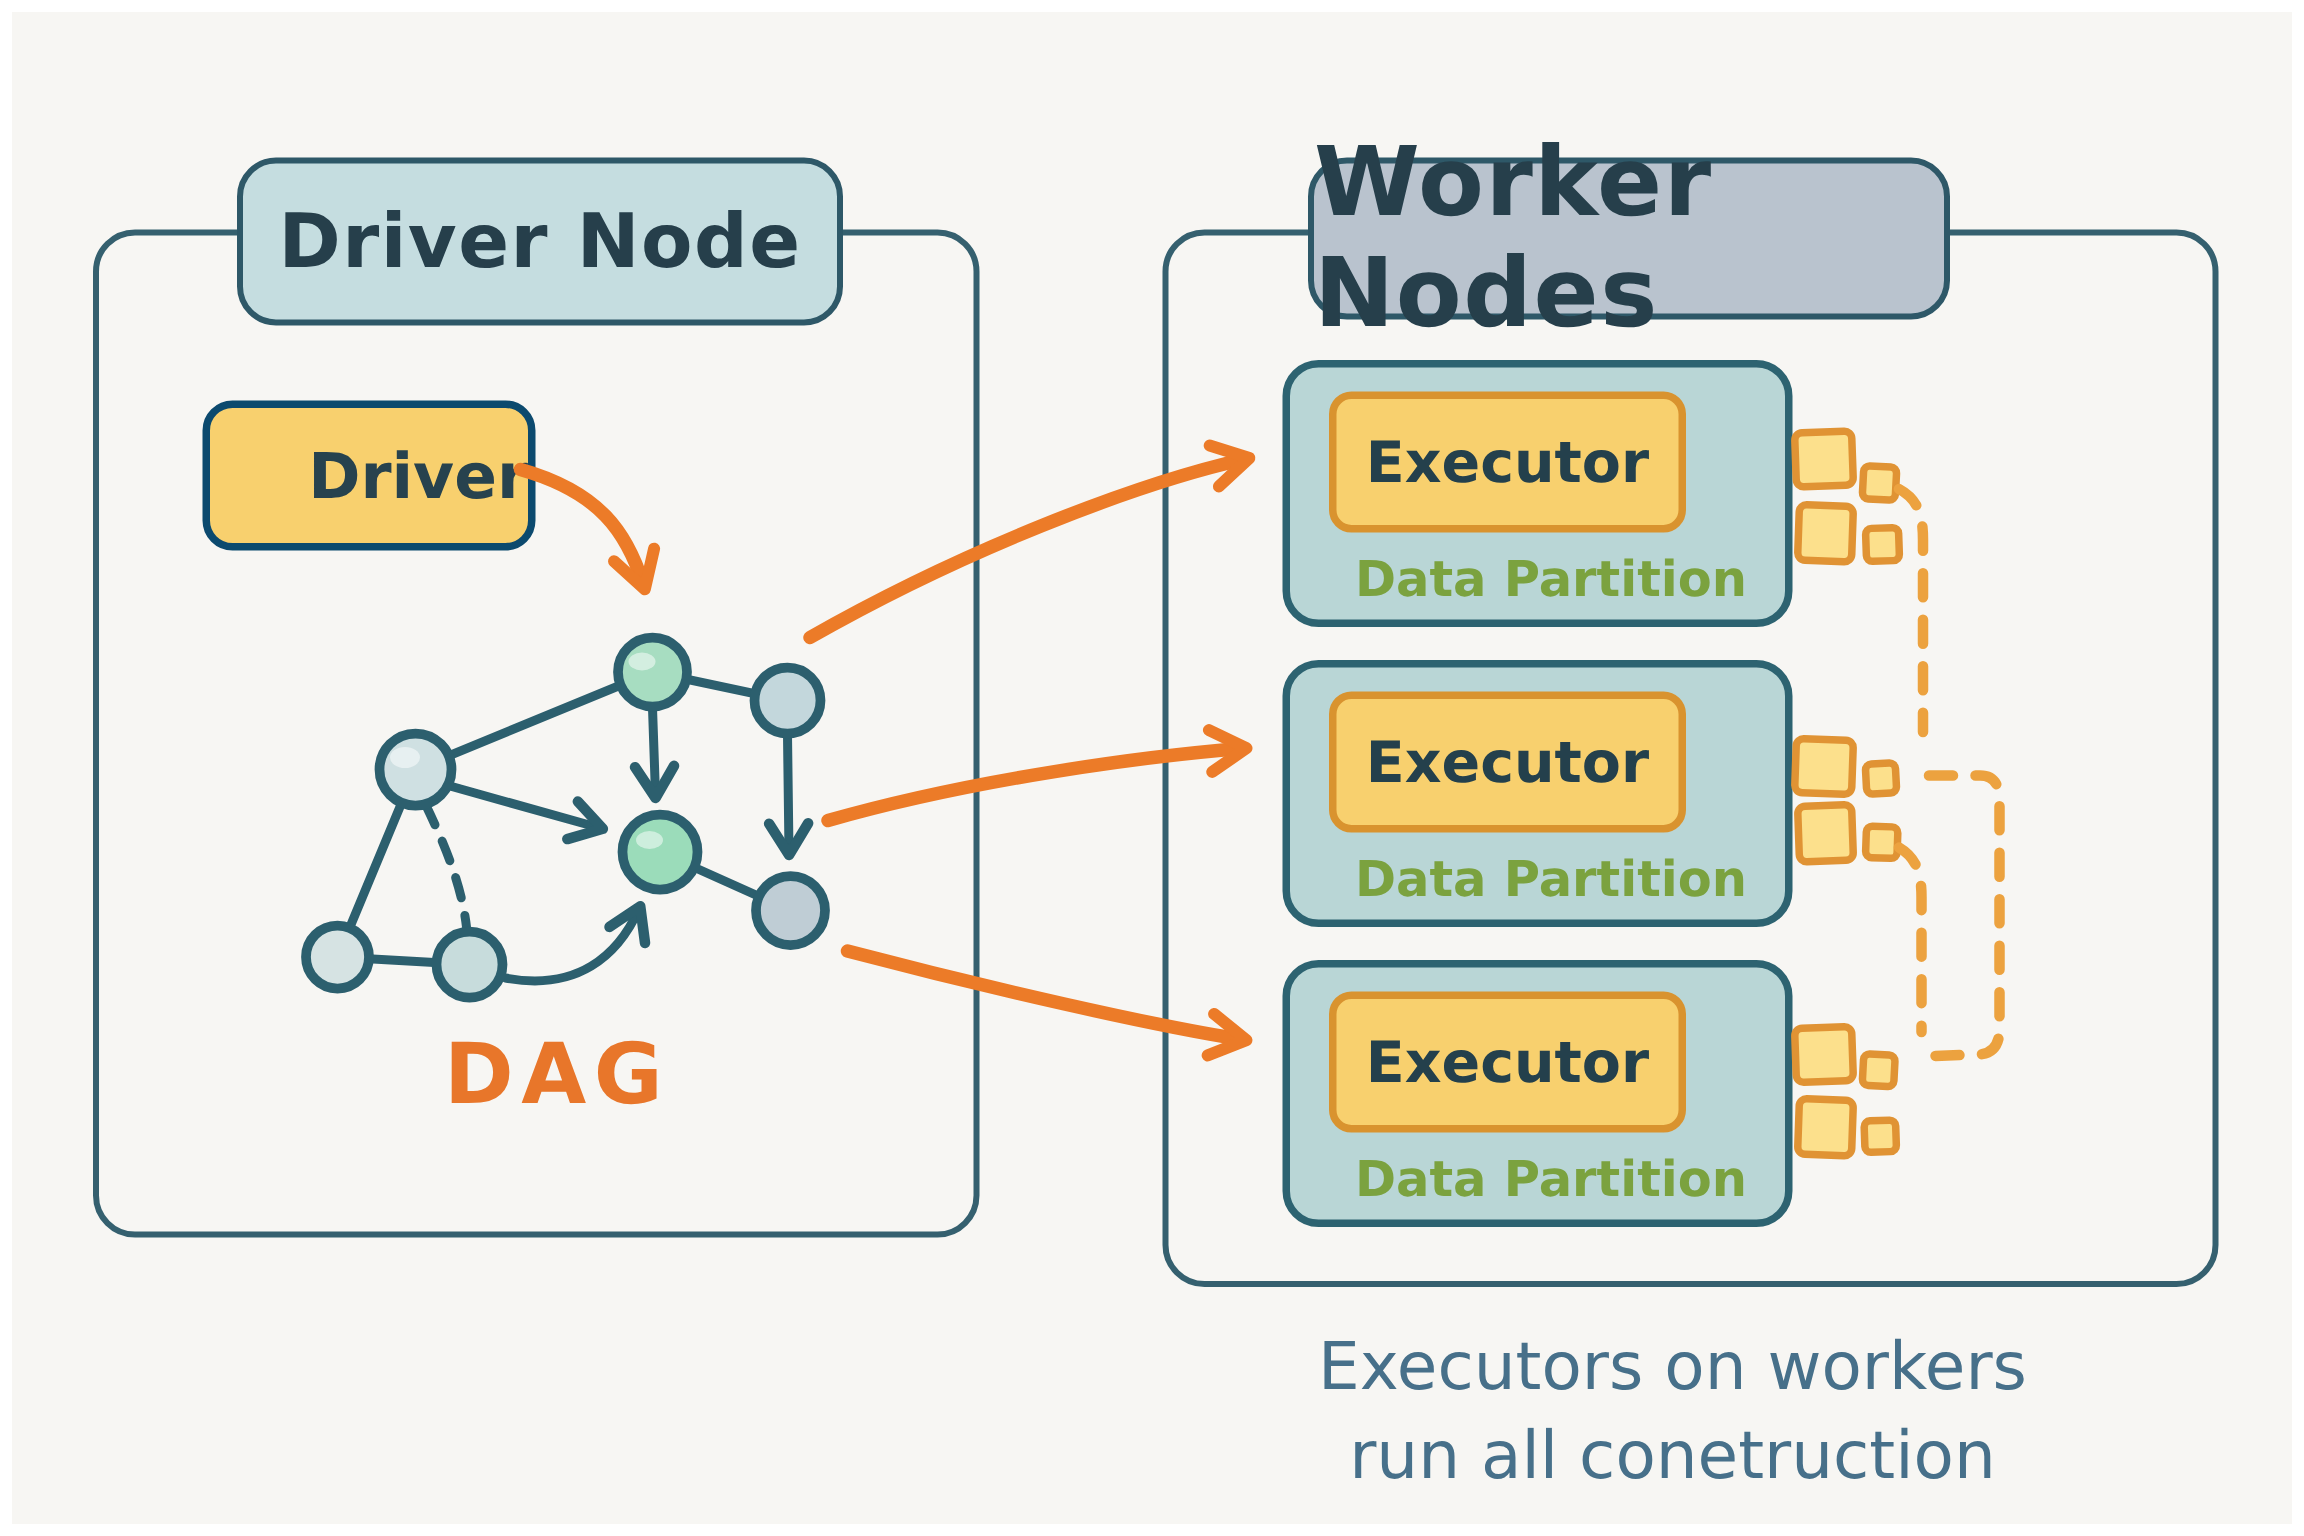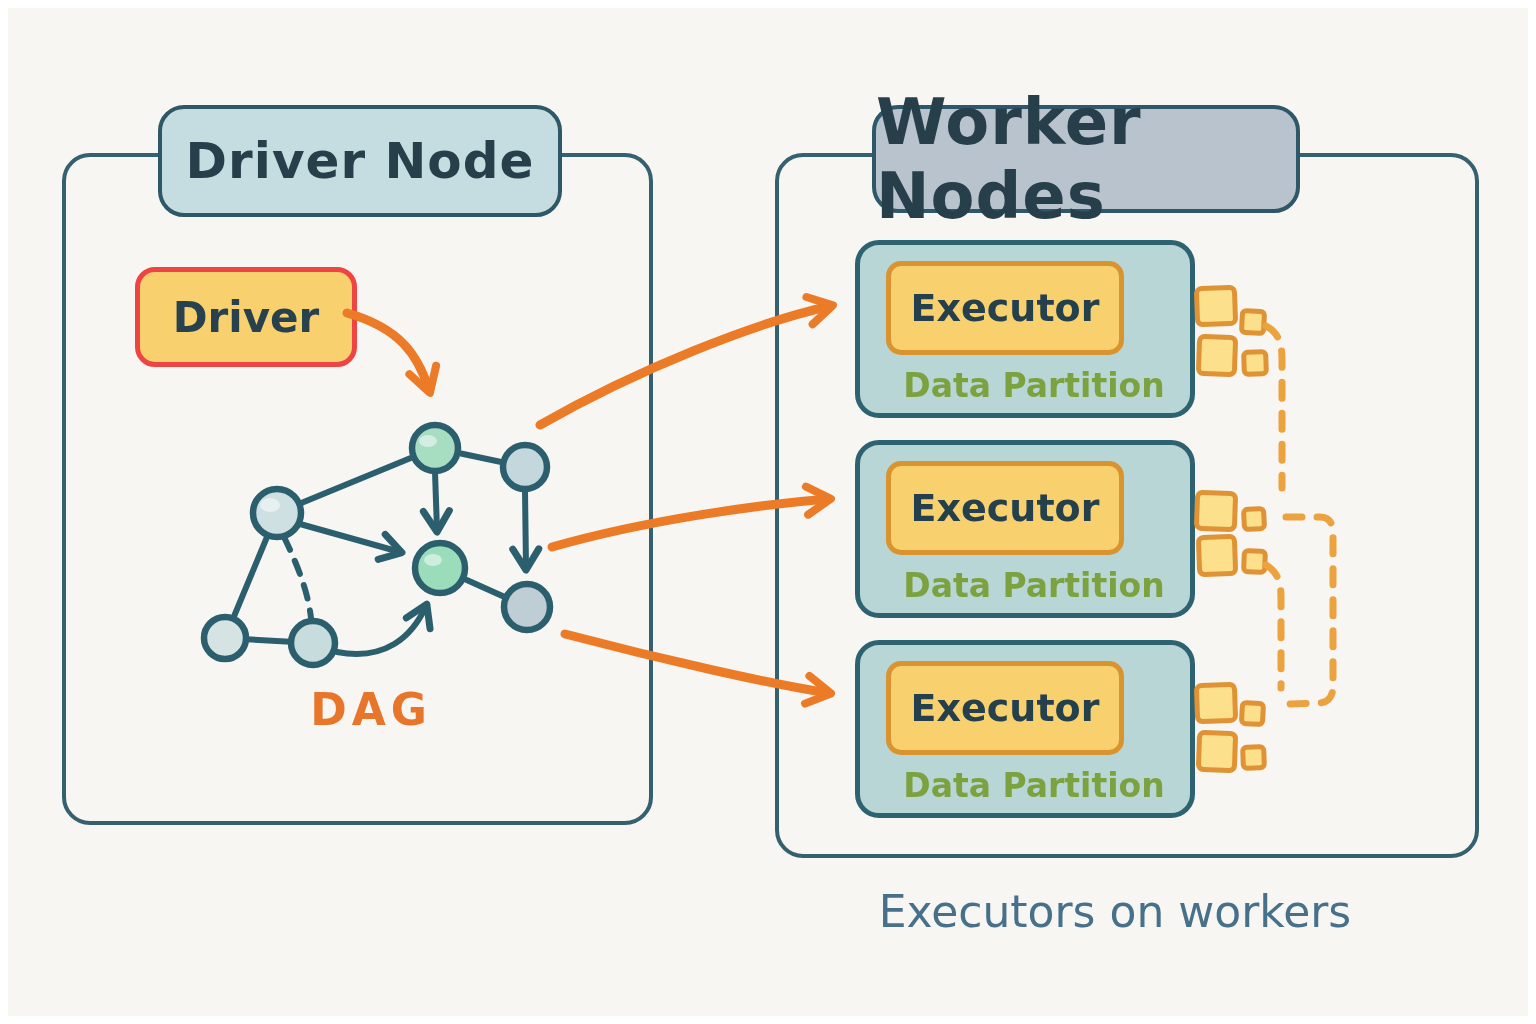--- a/index.html
+++ b/index.html
@@ -31,28 +31,28 @@
   .title-box.driver-title{
     left:158px;top:105px;width:396px;height:104px;
     background:#c5dde0;font-size:50px;letter-spacing:1px;
   }
   .title-box.worker-title{
     left:872px;top:105px;width:420px;height:100px;
     background:#b9c3ce;font-size:64px;letter-spacing:1px;
   }
   .driver-box{
     position:absolute;left:135px;top:267px;width:212px;height:90px;z-index:4;
-    background:#f8d06e;border:5px solid #ef4444;border-radius:20px;
-    display:flex;align-items:center;justify-content:center;
+    background:#f8d06e;border:5px solid #0c4a6e;border-radius:20px;
+    display:flex;align-items:center;justify-content:flex-end;
     font-size:42px;font-weight:700;color:#27424e;
   }
   .dag-label{
     position:absolute;left:296px;top:684px;width:150px;z-index:4;
     text-align:center;
-    font-size:44px;font-weight:800;letter-spacing:5px;color:#e8762a;
+    font-size:56px;font-weight:800;letter-spacing:5px;color:#e8762a;
   }
   .executor{
     position:absolute;left:855px;width:330px;height:168px;z-index:4;
     background:#b9d6d6;border:5px solid #2d6371;border-radius:24px;
   }
   .executor.e1{top:240px;}
   .executor.e2{top:440px;}
   .executor.e3{top:640px;}
   .executor .inner{
     position:absolute;left:26px;top:16px;width:228px;height:84px;
@@ -112,20 +112,21 @@
 
   <div class="executor e3">
     <div class="inner">
       <span>Executor</span>
     </div>
     <div class="partition-label">Data Partition</div>
   </div>
 
   <div class="caption">
     <div>Executors on workers</div>
+    <div>run all conetruction</div>
   </div>
 
   <svg class="overlay" width="1536" height="1024" viewBox="0 0 1536 1024">
     <defs>
       <marker id="tealHead" markerUnits="userSpaceOnUse" markerWidth="40" markerHeight="40" refX="24" refY="17" orient="auto">
         <path d="M5,4 L26,17 L5,30" fill="none" stroke="#2c5f6e" stroke-width="7" stroke-linecap="round" stroke-linejoin="round"></path>
       </marker>
       <marker id="orangeHead" markerUnits="userSpaceOnUse" markerWidth="44" markerHeight="44" refX="26" refY="19" orient="auto">
         <path d="M5,5 L29,19 L5,33" fill="none" stroke="#ec7b28" stroke-width="8" stroke-linecap="round" stroke-linejoin="round"></path>
       </marker>

